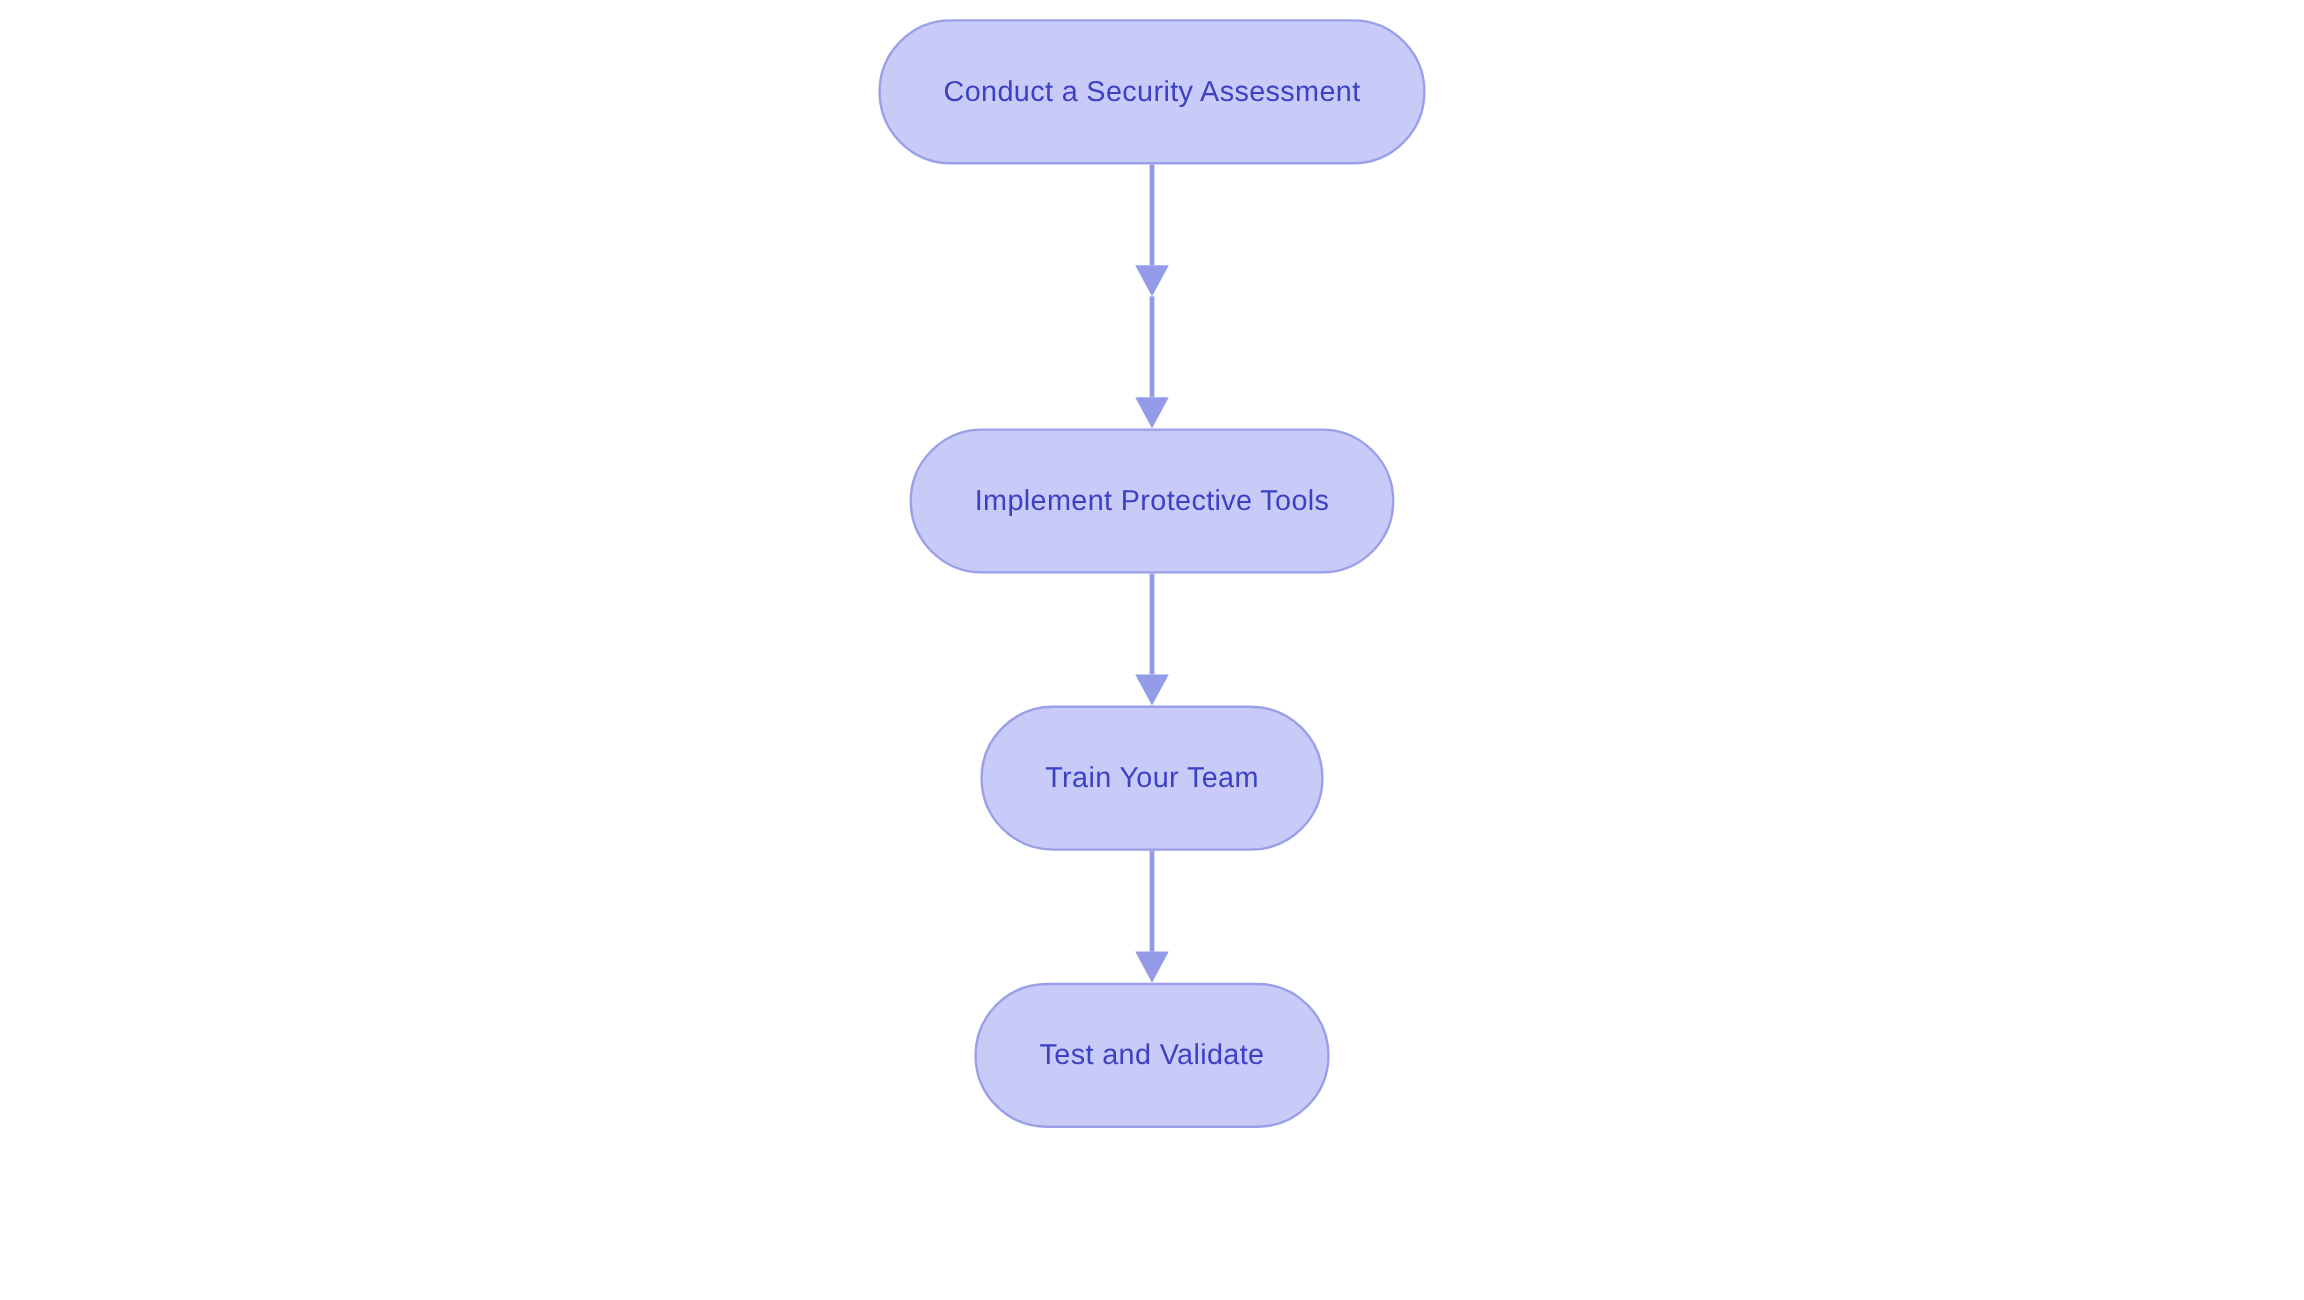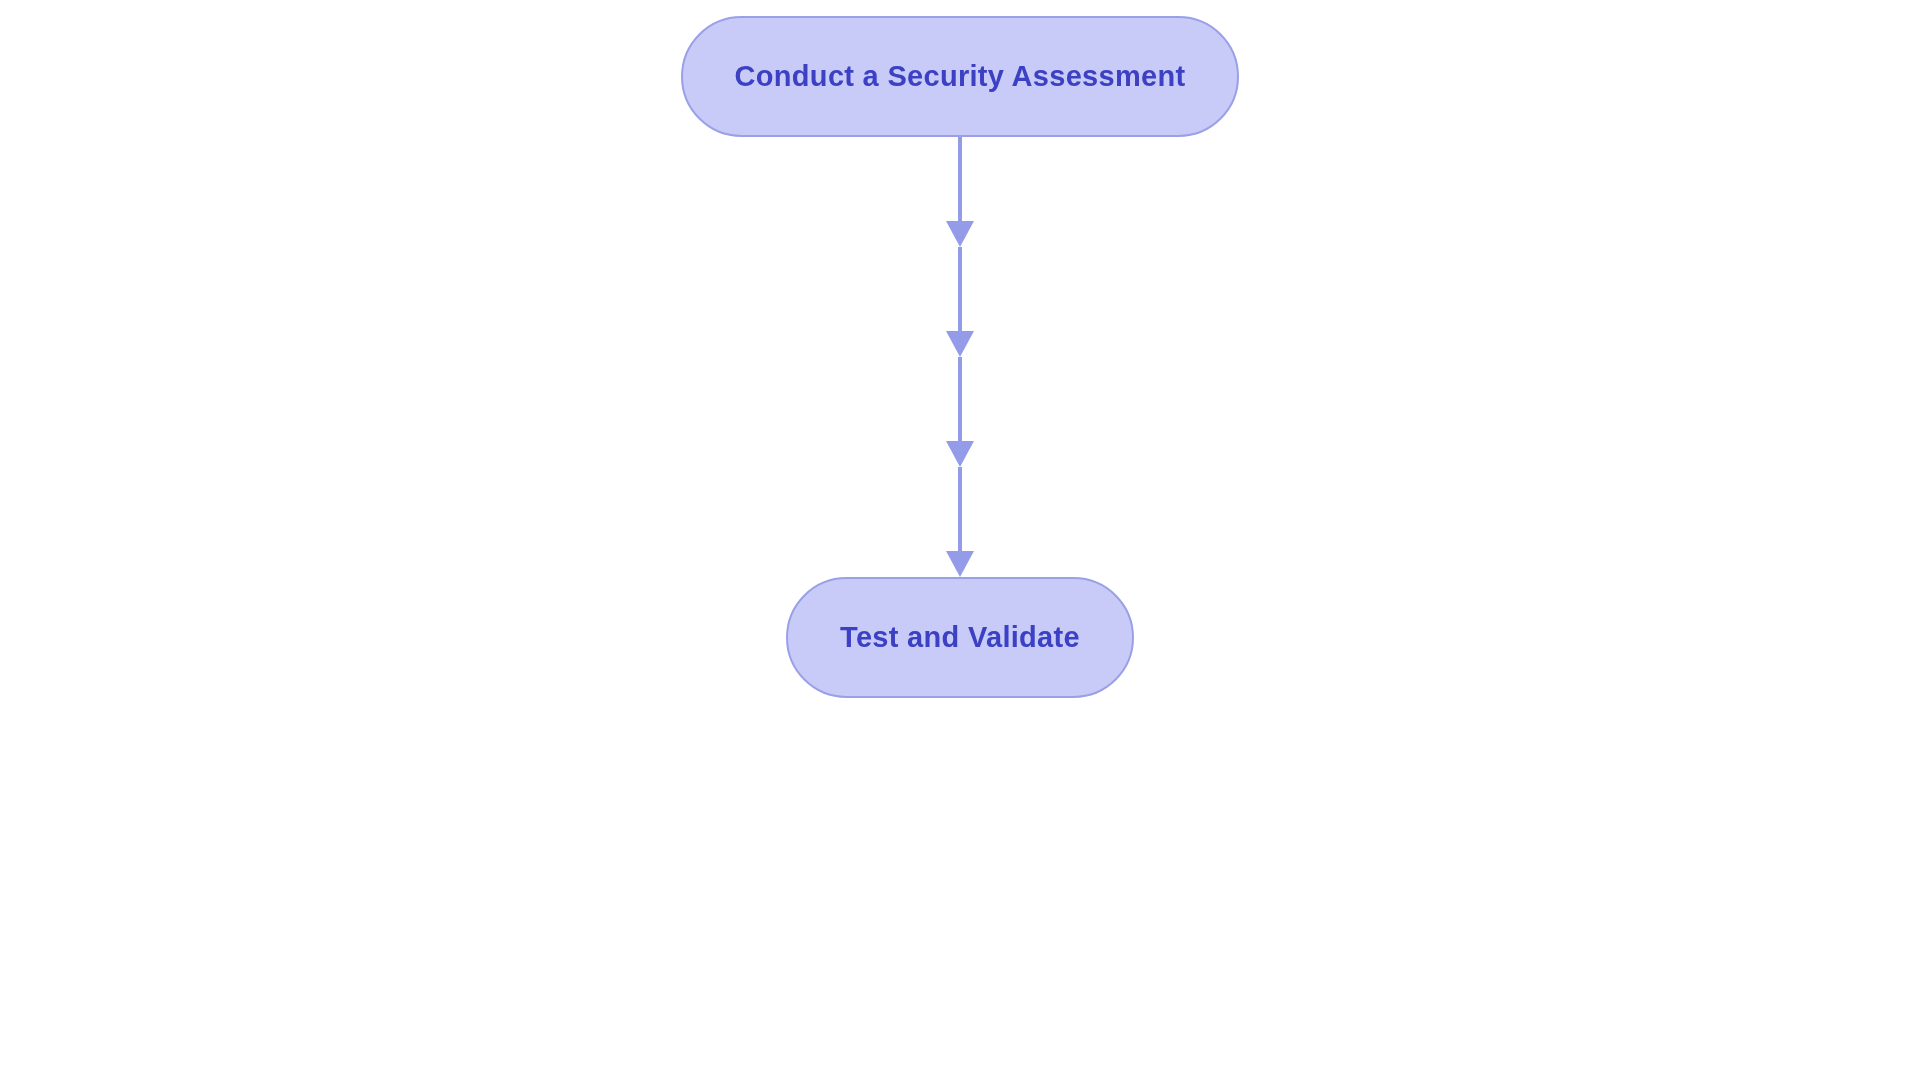--- a/index.html
+++ b/index.html
@@ -29,22 +29,22 @@
     display: flex;
     align-items: center;
     justify-content: center;
     background: var(--node-fill, #c8cbf8);
     border: 2px solid var(--node-border, #9aa0e8);
     border-radius: 62px;
     flex: 0 0 auto;
   }
 
   .flow-node .node-label {
-    font-size: 29px;
-    font-weight: 700;
+    font-size: 24px;
+    font-weight: 400;
     letter-spacing: 0.3px;
     color: var(--node-text, #3c40c3);
     white-space: nowrap;
   }
 
   .connector {
     height: 110px;
     display: flex;
     flex-direction: column;
     align-items: center;
@@ -78,26 +78,32 @@
     <div class="line"></div>
     <div class="head"></div>
   </div>
 
 
   <div class="connector">
     <div class="line"></div>
     <div class="head"></div>
   </div>
 
+  <div class="flow-node">
+    <span class="node-label">Implement Protective Tools</span>
+  </div>
 
   <div class="connector">
     <div class="line"></div>
     <div class="head"></div>
   </div>
 
+  <div class="flow-node">
+    <span class="node-label">Train Your Team</span>
+  </div>
 
   <div class="connector">
     <div class="line"></div>
     <div class="head"></div>
   </div>
 
   <div class="flow-node">
     <span class="node-label">Test and Validate</span>
   </div>
 

